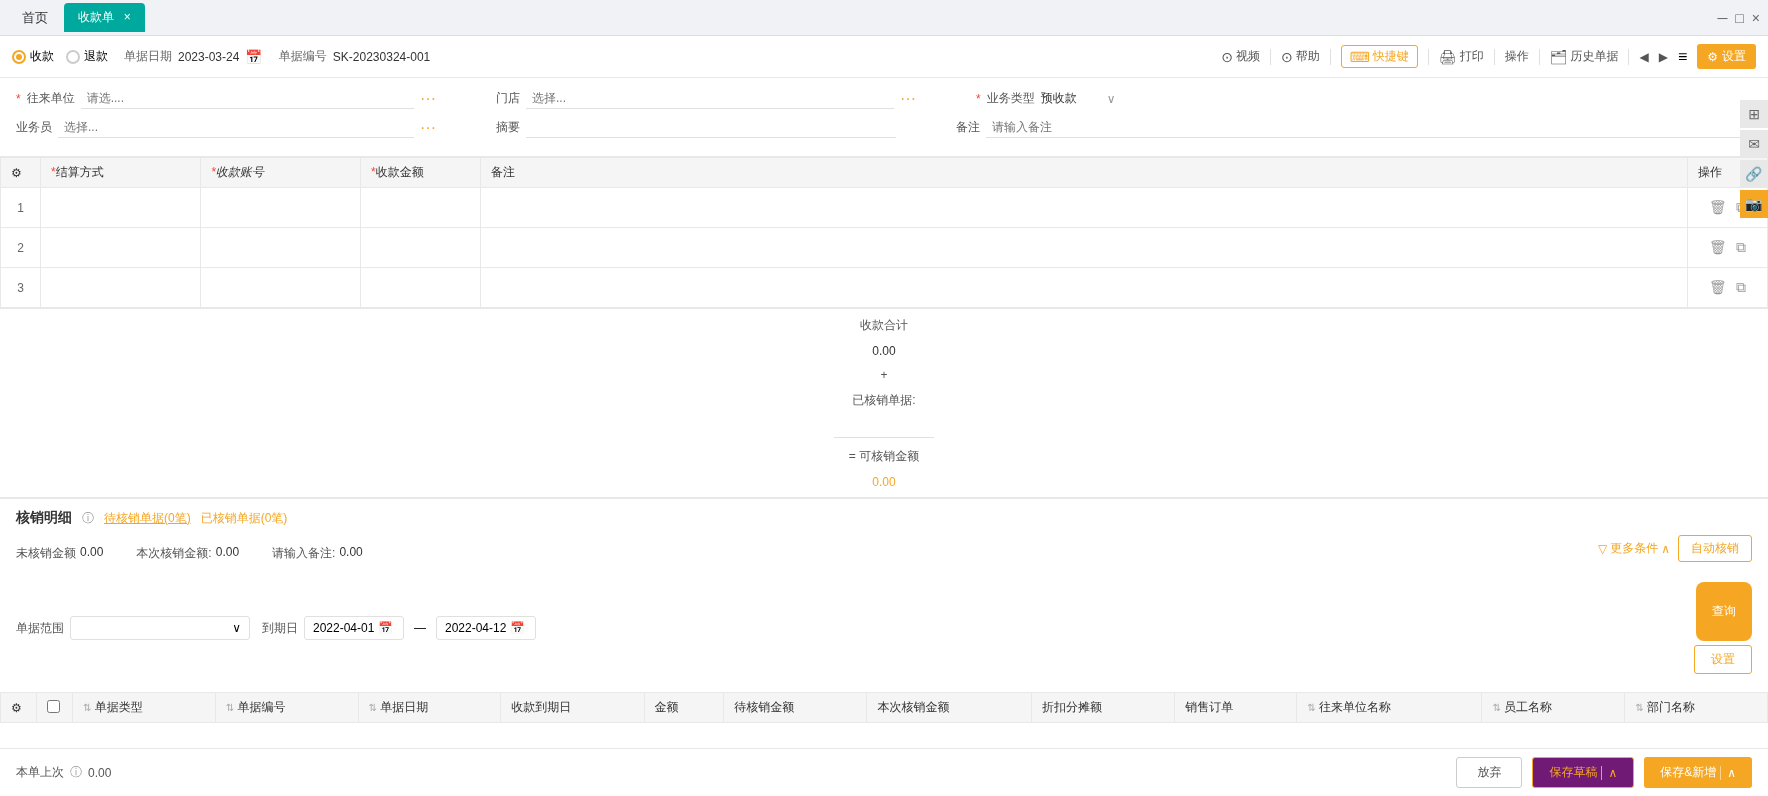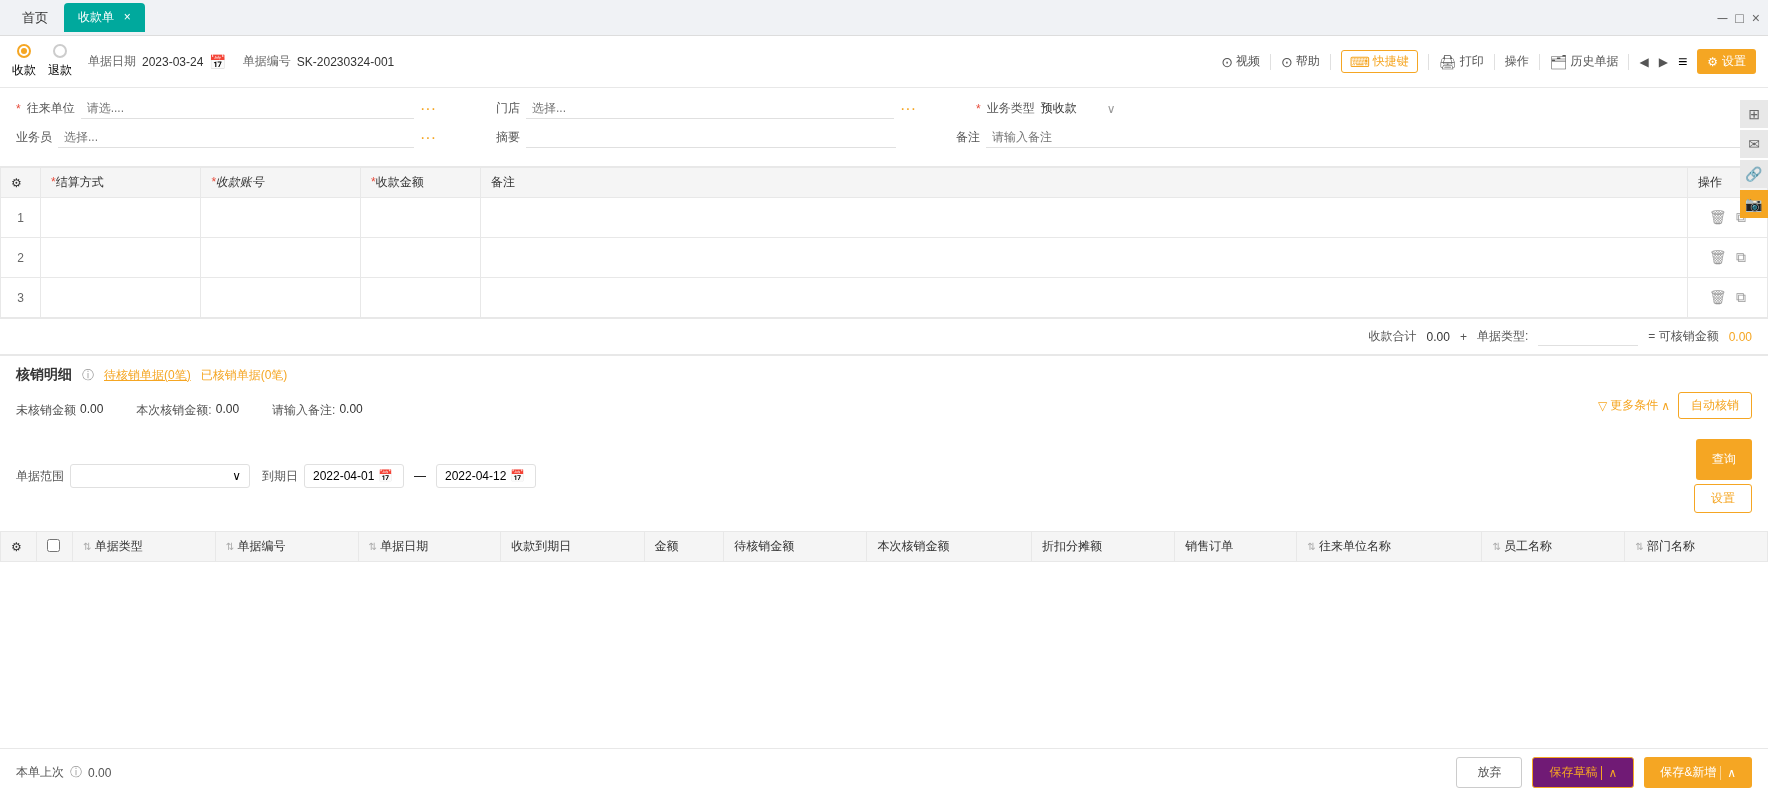--- a/index.html
+++ b/index.html
@@ -28,21 +28,21 @@
       height: calc(796px - 36px);
       display: flex; flex-direction: column;
     }
 
     
     .toolbar {
       display: flex; align-items: center; padding: 8px 12px;
       border-bottom: 1px solid #e8e8e8; gap: 16px; flex-shrink: 0;
     }
     .radio-group { display: flex; gap: 12px; align-items: center; }
-    .radio-item { display: flex; align-items: center; gap: 4px; cursor: pointer; flex-direction: column; }
+    .radio-item { display: flex; align-items: center; gap: 4px; cursor: pointer; }
     .radio-dot {
       width: 14px; height: 14px; border-radius: 50%; border: 2px solid #ccc;
       display: flex; align-items: center; justify-content: center;
     }
     .radio-dot.active { border-color: #f5a623; }
     .radio-dot.active::after {
       content: ''; width: 6px; height: 6px; border-radius: 50%; background: #f5a623;
     }
     .field-group { display: flex; align-items: center; gap: 6px; }
     .field-label { color: #666; white-space: nowrap; }
@@ -90,21 +90,21 @@
     }
     .data-table .row-num { text-align: center; color: #666; width: 40px; }
     .data-table .ops-cell { text-align: center; width: 80px; }
     .op-icon { cursor: pointer; color: #999; margin: 0 3px; font-size: 14px; }
     .gear-icon-cell { text-align: center; }
 
     
     .summary-row {
       display: flex; align-items: center; justify-content: flex-end;
       padding: 8px 16px; border-top: 1px solid #e8e8e8; gap: 10px;
-      color: #555; flex-shrink: 0;
+      color: #555; flex-shrink: 0; flex-direction: column;
     }
     .summary-row .highlight { color: #f5a623; font-weight: 500; }
     .summary-input {
       border: none; border-bottom: 1px solid #e0e0e0; width: 100px;
       padding: 2px 4px; outline: none; text-align: right;
     }
 
     
     .verify-section {
       padding: 10px 16px; border-top: 2px solid #e8e8e8; flex-shrink: 0;
@@ -140,22 +140,22 @@
     .filter-select {
       border: 1px solid #e0e0e0; padding: 4px 8px; border-radius: 3px;
       min-width: 160px; display: flex; align-items: center; justify-content: space-between;
       cursor: pointer; background: #fff;
     }
     .date-input {
       border: 1px solid #e0e0e0; padding: 4px 8px; border-radius: 3px;
       width: 100px; cursor: pointer; display: flex; align-items: center; gap: 4px;
     }
     .query-btn {
-      background: #f5a623; color: #fff; border: none; border-radius: 3px;
-      padding: 12px 16px; cursor: pointer; margin-left: auto;
+      background: #f5a623; color: #fff; border: none; border-radius: 8px;
+      padding: 21px 16px; cursor: pointer; margin-left: auto;
     }
     .setting-btn2 {
       background: #fff; border: 1px solid #f5a623; color: #f5a623;
       padding: 5px 16px; border-radius: 3px; cursor: pointer;
     }
     .filter-row-btns { display: flex; flex-direction: column; gap: 4px; margin-left: auto; }
 
     
     .bottom-table-section { flex: 1; overflow: auto; }
     .bottom-table { width: 100%; border-collapse: collapse; }
@@ -376,21 +376,21 @@
           </td>
         </tr>
       </tbody>
     </table>
   </div>
 
   <div class="summary-row">
     <span>收款合计</span>
     <span style="color:#333;">0.00</span>
     <span>+</span>
-    <span>单据类型:</span>
+    <span>已核销单据:</span>
     <input class="summary-input" type="text" style="">
     <span>= 可核销金额</span>
     <span class="highlight">0.00</span>
   </div>
 
   <div class="verify-section">
     <div class="verify-header">
       <span class="verify-title">核销明细</span>
       <span class="info-icon">ⓘ</span>
       <span class="verify-tab active">待核销单据(0笔)</span>

